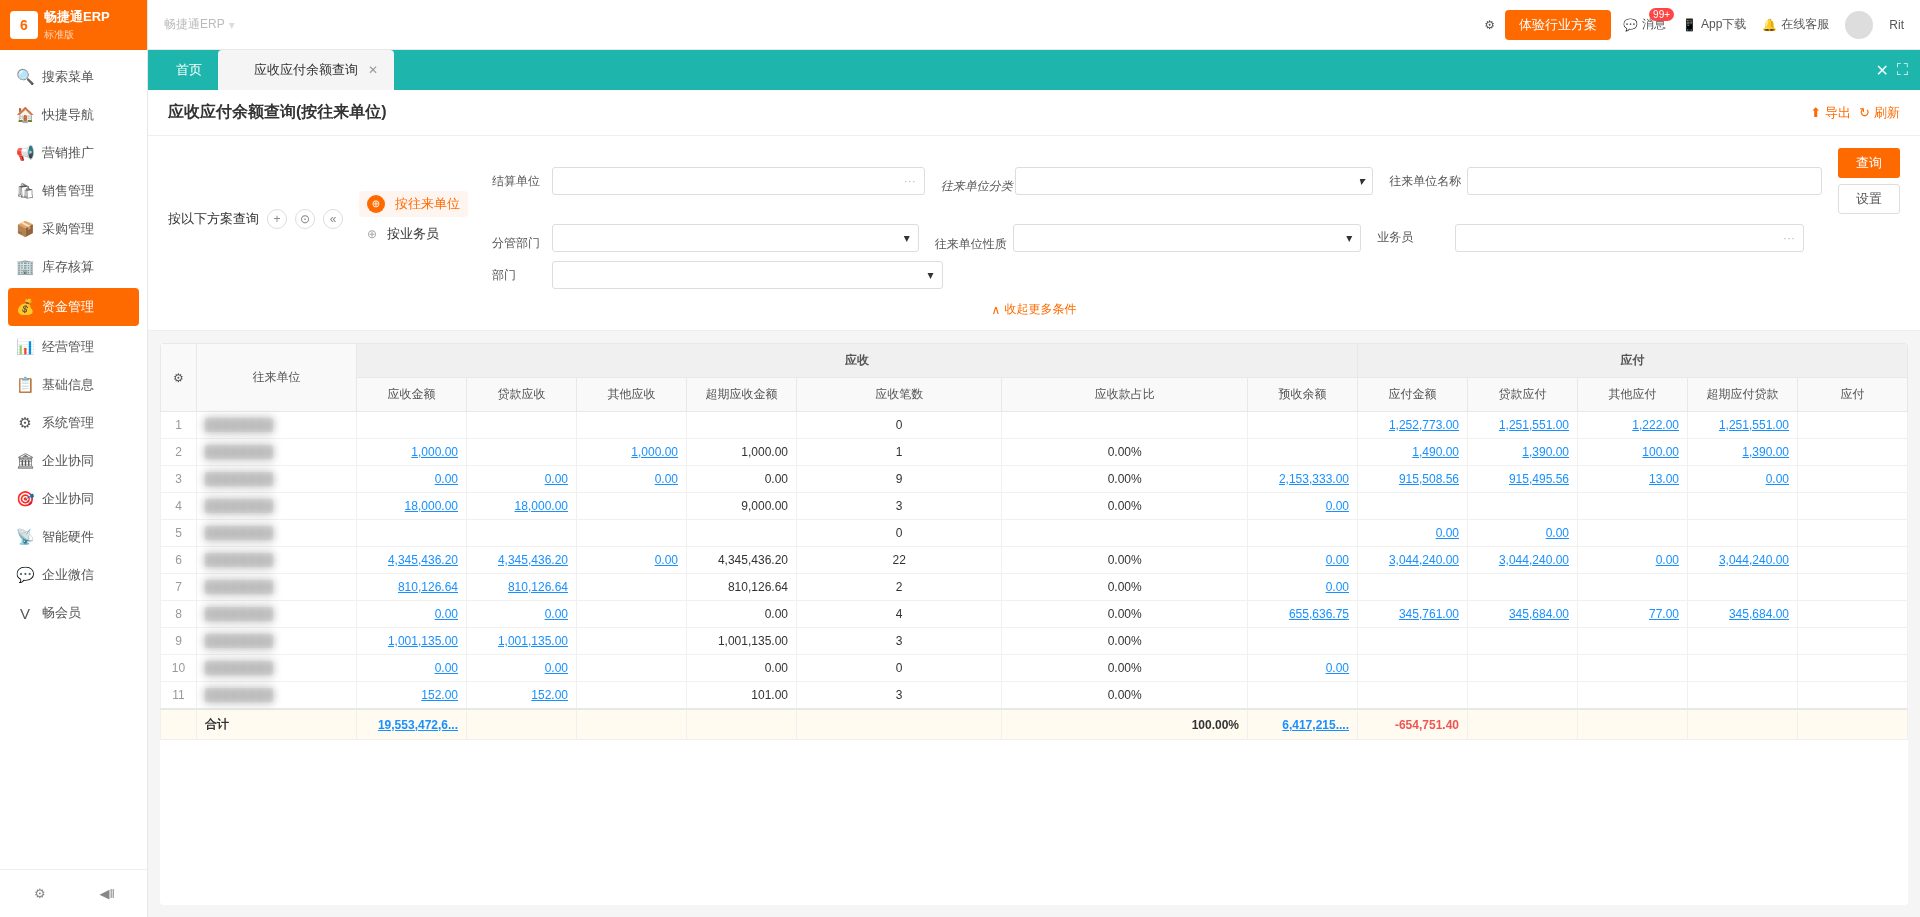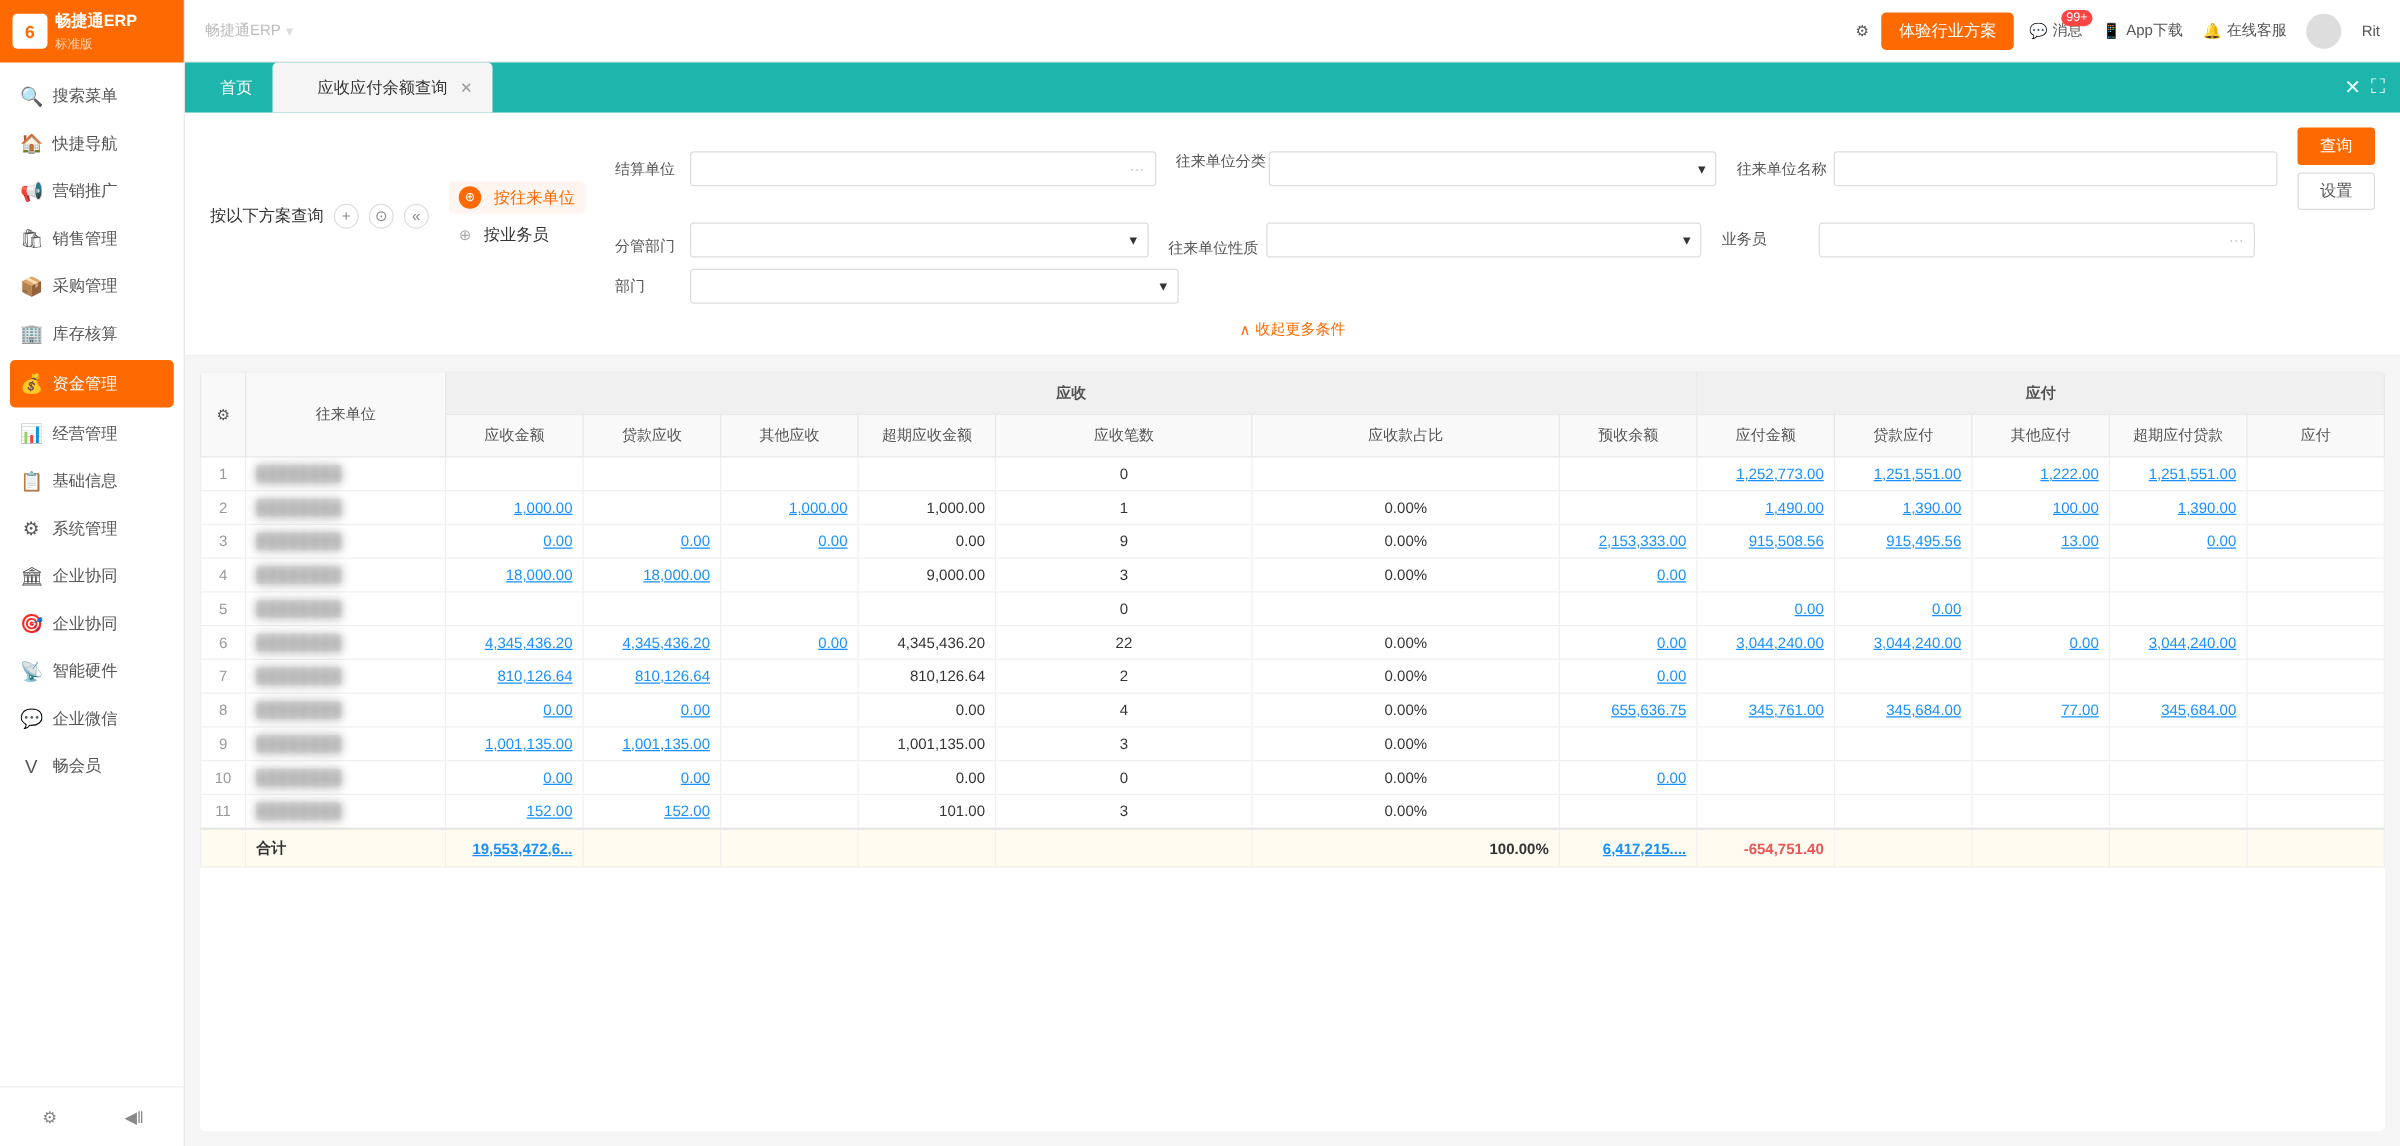--- a/index.html
+++ b/index.html
@@ -209,20 +209,33 @@
       <span class="tab-close">✕</span>
     </div>
     <div class="tab-bar-right">
       <span class="tab-bar-btn">✕</span>
       <span class="tab-bar-btn">⛶</span>
     </div>
   </div>
 
   <div class="content">
 
+    <div class="page-header">
+      <div class="page-title">应收应付余额查询(按往来单位)</div>
+      <div class="page-header-actions">
+        <div class="page-header-btn">
+          <span>⬆</span>
+          <span>导出</span>
+        </div>
+        <div class="page-header-btn">
+          <span>↻</span>
+          <span>刷新</span>
+        </div>
+      </div>
+    </div>
 
     <div class="filter-area">
       <div class="filter-header">
         <span class="filter-label">按以下方案查询</span>
         <div class="filter-add-btn">+</div>
         <div class="filter-add-btn">⊙</div>
         <div class="filter-add-btn">«</div>
         <div style="display:flex;flex-direction:column;gap:4px;margin-left:8px;">
           <div class="left-panel-item active" style="padding:4px 8px;border-radius:4px;">
             <span class="lp-icon" style="background:#ff6a00;color:#fff;width:18px;height:18px;border-radius:50%;display:inline-flex;align-items:center;justify-content:center;font-size:10px;margin-right:4px;">⊕</span>
@@ -236,21 +249,21 @@
 
         <div style="flex:1;display:flex;flex-direction:column;gap:8px;margin-left:16px;">
           <div style="display:flex;gap:16px;align-items:center;">
             <div style="display:flex;align-items:center;gap:6px;flex:1;">
               <span style="color:#555;font-size:12px;min-width:54px;">结算单位</span>
               <div class="filter-input">
                 <span></span>
                 <span class="filter-input-dots">···</span>
               </div>
             </div>
-            <div style="display:flex;align-items:flex-start;gap:2px;flex:1;">
+            <div style="display:flex;align-items:flex-end;gap:2px;flex:1;font-style:italic;">
               <span style="color:#555;font-size:12px;min-width:72px;">往来单位分类</span>
               <div class="filter-select">
                 <span></span>
                 <span>▾</span>
               </div>
             </div>
             <div style="display:flex;align-items:center;gap:6px;flex:1;">
               <span style="color:#555;font-size:12px;min-width:72px;">往来单位名称</span>
               <div class="filter-input">
                 <span></span>

